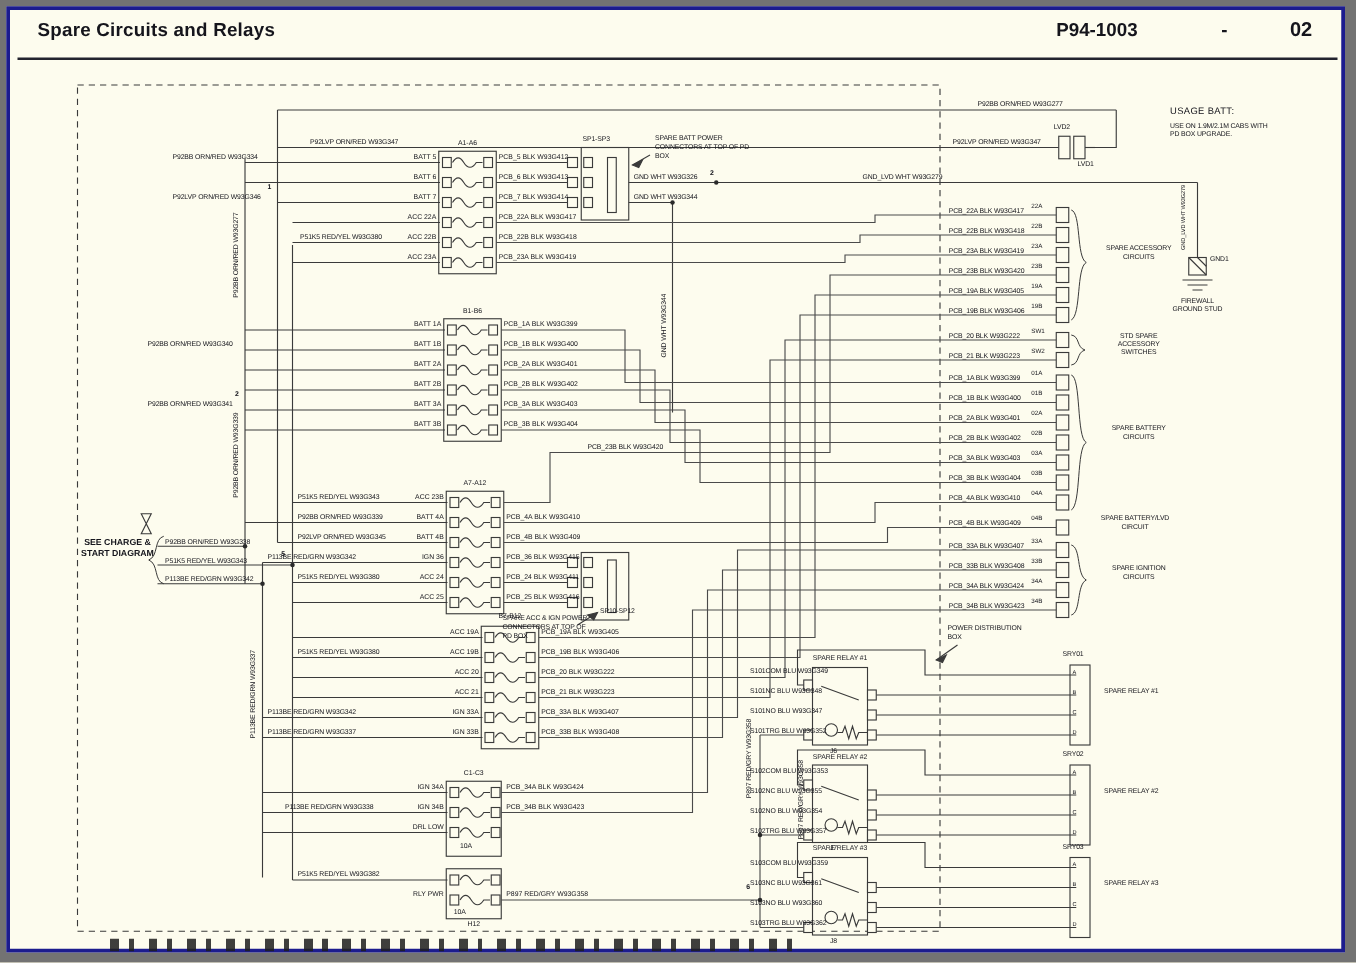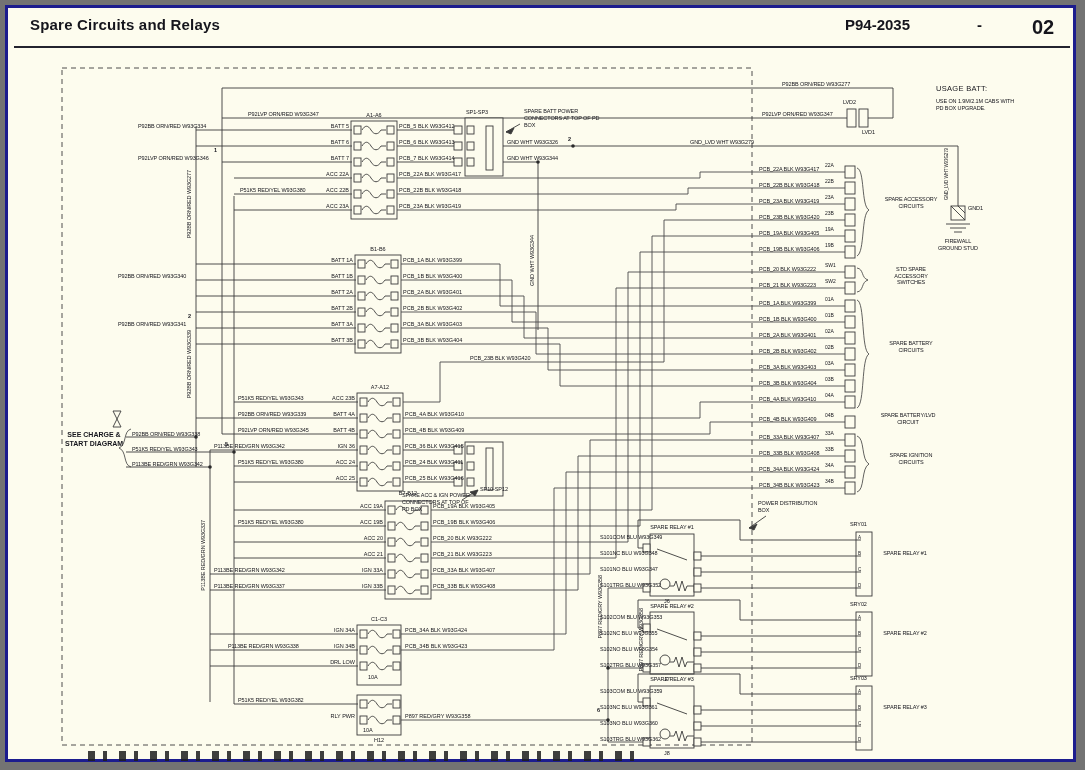--- a/index.html
+++ b/index.html
@@ -2,21 +2,21 @@
 <html><head>
 <meta charset="utf-8">
 <style>
 *{margin:0;padding:0;box-sizing:border-box}
 html,body{background:#cfccbc}
 .page{position:relative;width:1085px;height:770px;background:#737373;overflow:hidden;font-family:"Liberation Sans",sans-serif;color:#15151c}
 .frame{position:absolute;inset:5px 9px 8px 5px;border:3px solid #1c1c8e;background:#fdfcee}
 .hdr-title{position:absolute;left:30px;top:16px;font-size:15px;font-weight:bold;letter-spacing:.2px}
 .hdr-doc{position:absolute;left:845px;top:16px;font-size:15px;font-weight:bold}
 .hdr-dash{position:absolute;left:977px;top:16px;font-size:15px;font-weight:bold}
-.hdr-rev{position:absolute;left:1032px;top:16px;font-size:20px;font-weight:bold}
+.hdr-rev{position:absolute;left:1032px;top:16px;font-size:16px;font-weight:bold}
 .hdr-line{position:absolute;left:14px;top:46px;width:1056px;height:2px;background:#23232e}
 svg.wires{position:absolute;left:0;top:0}
 .lbl{position:absolute;font-size:5.5px;line-height:1.15;white-space:nowrap;letter-spacing:-.1px}
 .lblc{position:absolute;font-size:5.5px;line-height:1.2;text-align:center;letter-spacing:-.1px}
 .note{position:absolute;font-size:5.5px;line-height:1.25;letter-spacing:-.1px}
 .vlbl{position:absolute;font-size:5.5px;white-space:nowrap;writing-mode:vertical-rl;transform:rotate(180deg);letter-spacing:-.1px}
 .vsm{font-size:4.5px}
 .jn{position:absolute;font-size:5.5px;font-weight:bold}
 .bignote-h{position:absolute;font-size:7.5px;letter-spacing:.3px}
 .see{position:absolute;font-size:7px;font-weight:bold;text-align:center;line-height:1.3}
@@ -36,21 +36,21 @@
 .rl-pin{position:absolute;left:258px;top:3px;font-size:4.5px}
 .artifact{position:absolute;left:88px;top:751px;width:552px;height:10px;background:repeating-linear-gradient(90deg,#1d1d1d 0 7px,transparent 7px 15px,#1d1d1d 15px 19px,transparent 19px 31px);opacity:.85}
 </style>
 </head>
 <body>
 
 <div class="page">
   <div class="frame"></div>
 
   <div class="hdr-title">Spare Circuits and Relays</div>
-  <div class="hdr-doc">P94-2035</div>
+  <div class="hdr-doc">P94-1003</div>
   <div class="hdr-dash">-</div>
   <div class="hdr-rev">02</div>
   <div class="hdr-line"></div>
 
   <svg class="wires" width="1085" height="770" viewBox="0 0 1085 770">
     <g fill="none" stroke="#3a3a3a" stroke-width="0.9">
       <rect x="62" y="68" width="690" height="677" stroke-dasharray="5 4"></rect>
 
       <path d="M196,127 V467 M210,450 V702 M222,88 V434 M234,196 V704"></path>
       <path d="M196,130 H352 M196,146 H352 M222,162 H352 M234,178 H352 M234,194 H352 M234,210 H352

